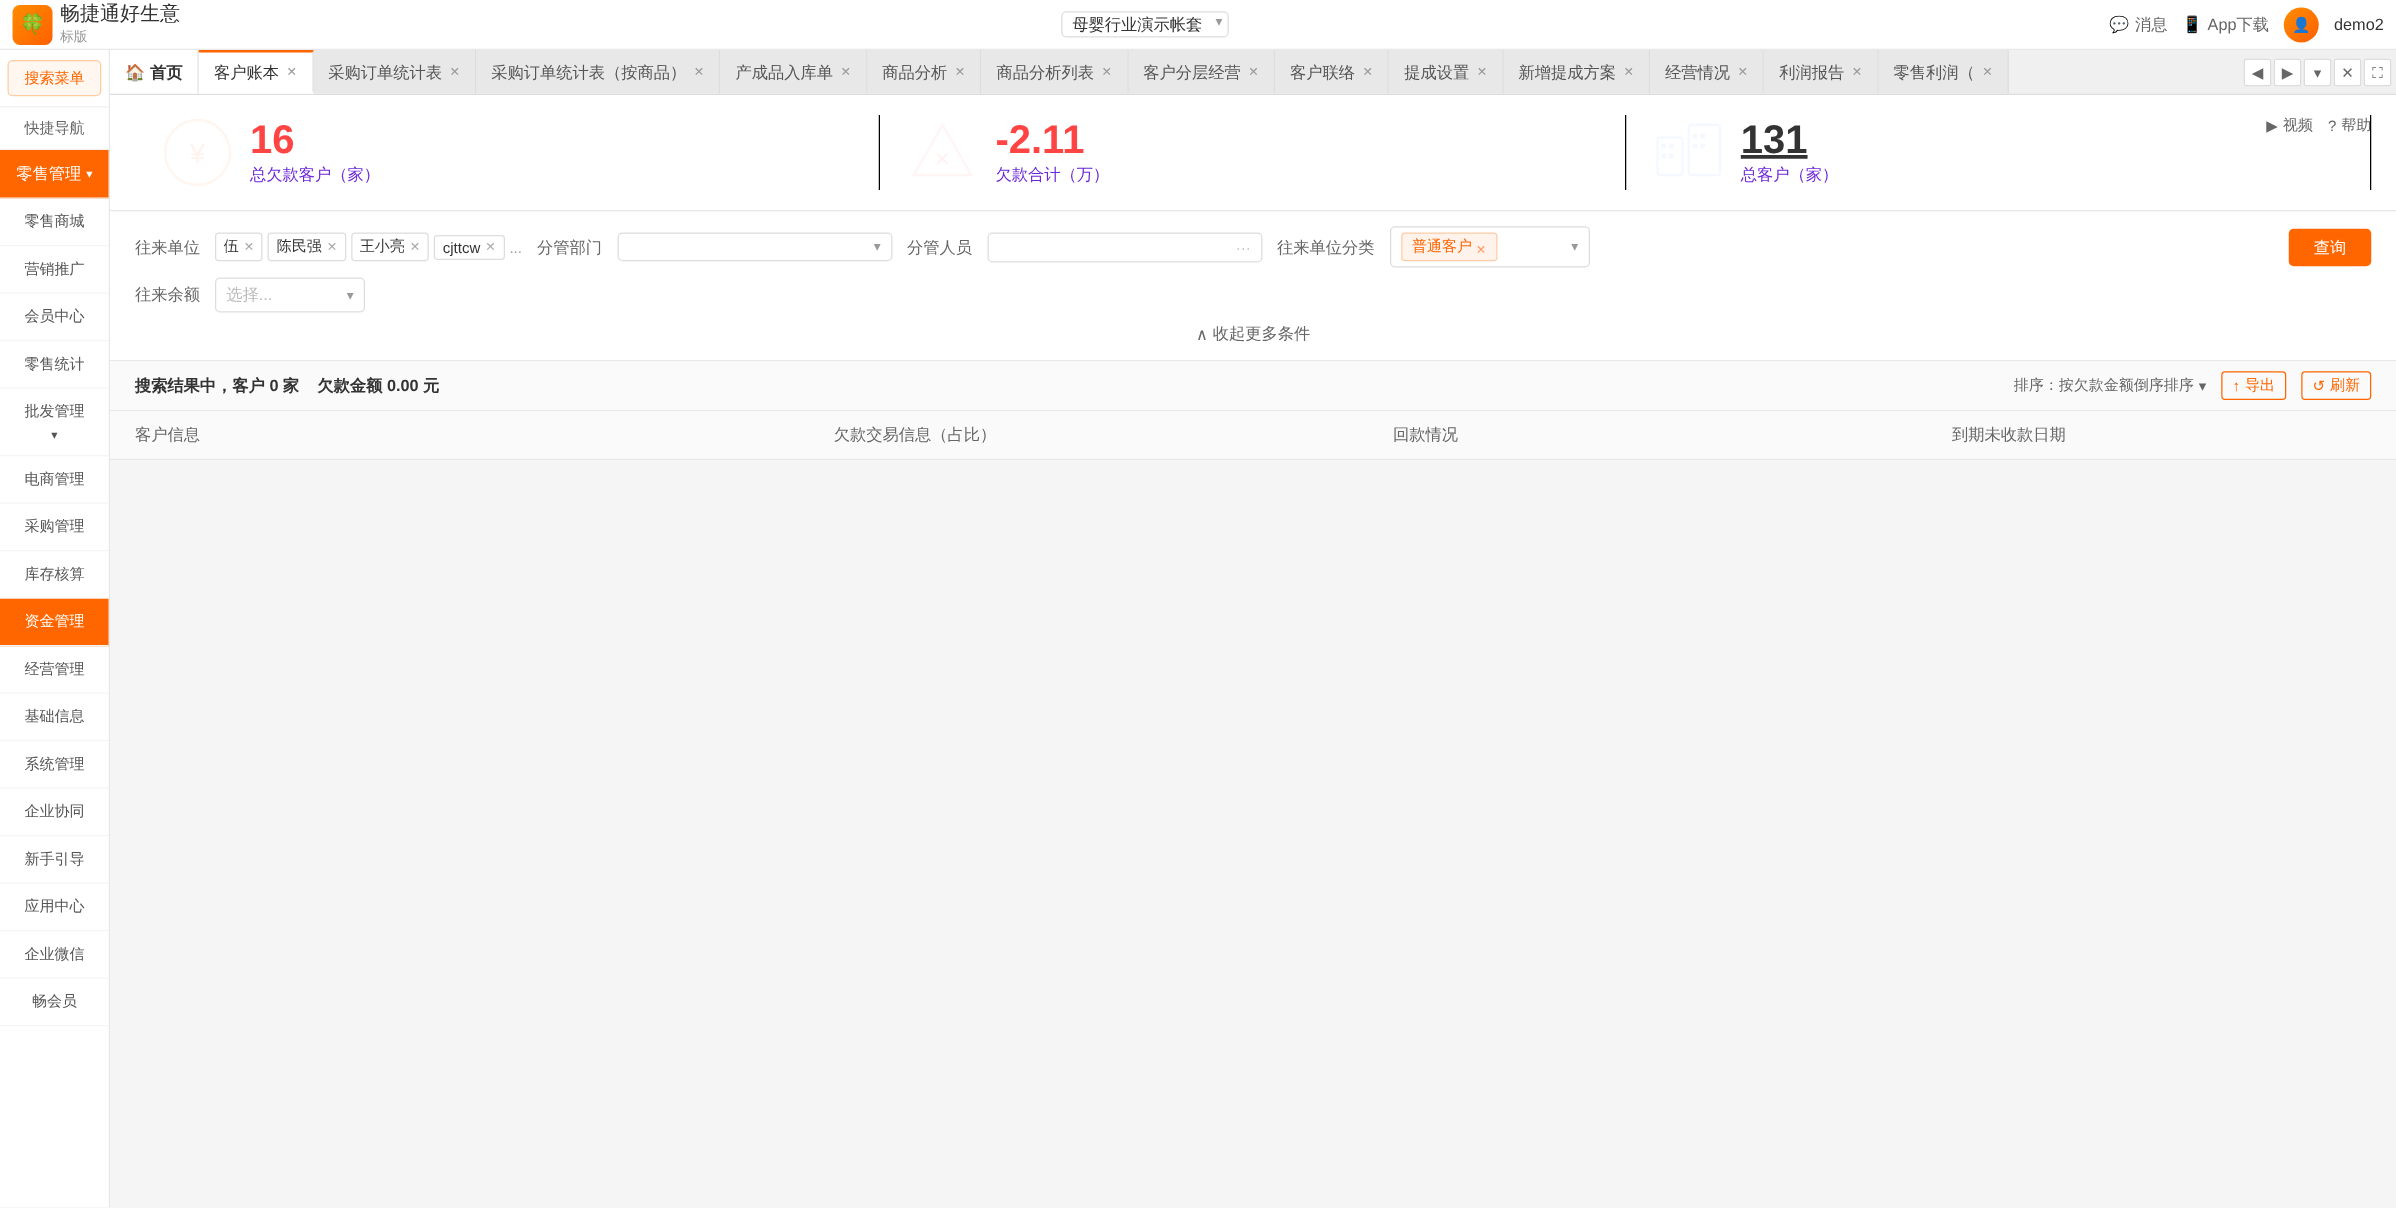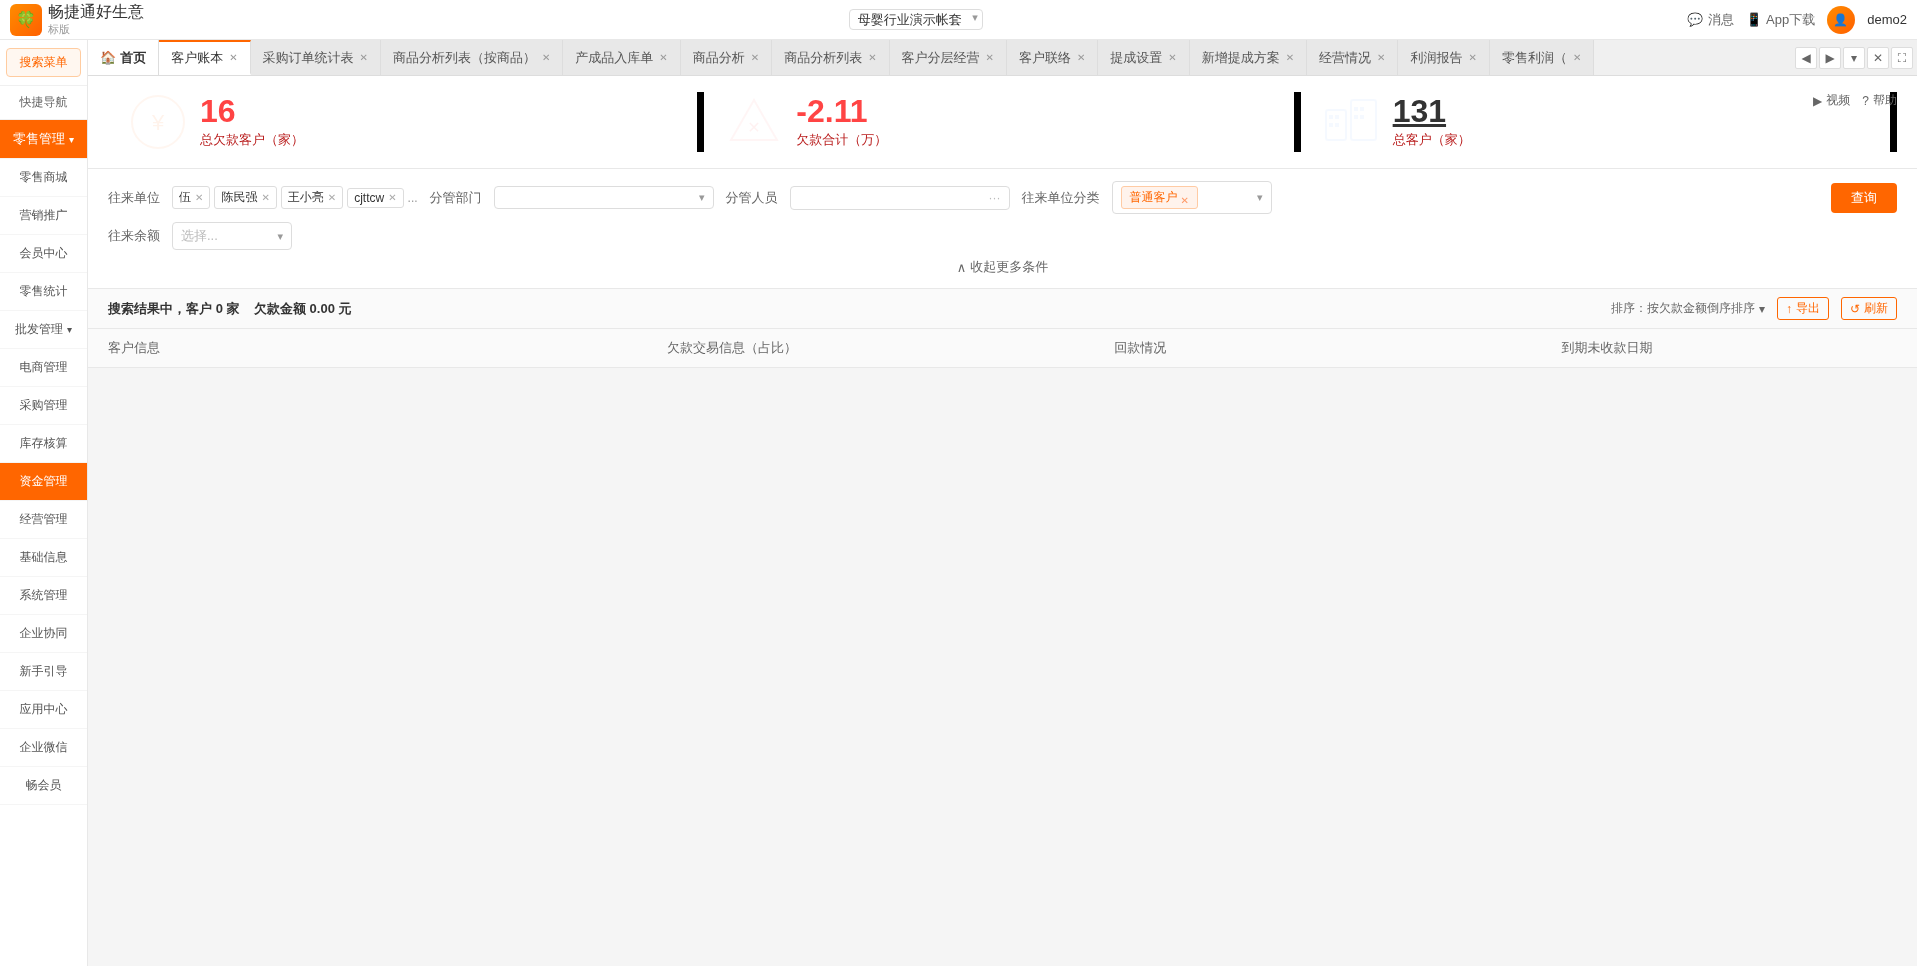--- a/index.html
+++ b/index.html
@@ -201,40 +201,40 @@
       padding: 16px 20px;
       gap: 0;
       position: relative;
     }
     .stat-item {
       flex: 1;
       display: flex;
       align-items: center;
       gap: 12px;
       padding: 0 20px;
-      border-right: 7px solid #000000;
+      border-right: 1px solid #000000;
     }
     .stat-item:last-child { border-right: none; }
     .stat-icon {
       width: 60px;
       height: 60px;
       display: flex;
       align-items: center;
       justify-content: center;
       font-size: 40px;
       opacity: 0.2;
     }
     .stat-icon.orange { color: #ff6600; }
     .stat-icon.red { color: #ff4444; }
     .stat-icon.blue { color: #4499ff; }
     .stat-text { display: flex; flex-direction: column; }
     .stat-number { font-size: 32px; font-weight: bold; line-height: 1; }
     .stat-number.red { color: #ff4444; }
     .stat-number.dark { color: #333; text-decoration: underline; }
-    .stat-label { font-size: 13px; color: #b91c1c; margin-top: 4px; }
+    .stat-label { font-size: 13px; color: #6d28d9; margin-top: 4px; }
     .stat-actions {
       position: absolute;
       right: 20px;
       top: 16px;
       display: flex;
       gap: 12px;
     }
     .stat-action-btn {
       display: flex;
       align-items: center;
@@ -438,21 +438,21 @@
     </div>
     <div class="sidebar-item">
       <span>营销推广</span>
     </div>
     <div class="sidebar-item">
       <span>会员中心</span>
     </div>
     <div class="sidebar-item">
       <span>零售统计</span>
     </div>
-    <div class="sidebar-item" style="flex-direction:row;justify-content:center;gap:4px;">
+    <div class="sidebar-item" style="flex-direction:column;justify-content:center;gap:4px;">
       <span>批发管理</span>
       <span style="font-size:10px;">▾</span>
     </div>
     <div class="sidebar-item">
       <span>电商管理</span>
     </div>
     <div class="sidebar-item">
       <span>采购管理</span>
     </div>
     <div class="sidebar-item">
@@ -496,21 +496,21 @@
       </div>
       <div class="tab-item active" style="background:#fff;border-top:2px solid #ff6600;">
         <span>客户账本</span>
         <span class="tab-close">✕</span>
       </div>
       <div class="tab-item">
         <span>采购订单统计表</span>
         <span class="tab-close">✕</span>
       </div>
       <div class="tab-item">
-        <span>商品分析列表（按商品）</span>
+        <span>采购订单统计表（按商品）</span>
         <span class="tab-close">✕</span>
       </div>
       <div class="tab-item">
         <span>产成品入库单</span>
         <span class="tab-close">✕</span>
       </div>
       <div class="tab-item">
         <span>商品分析</span>
         <span class="tab-close">✕</span>
       </div>

